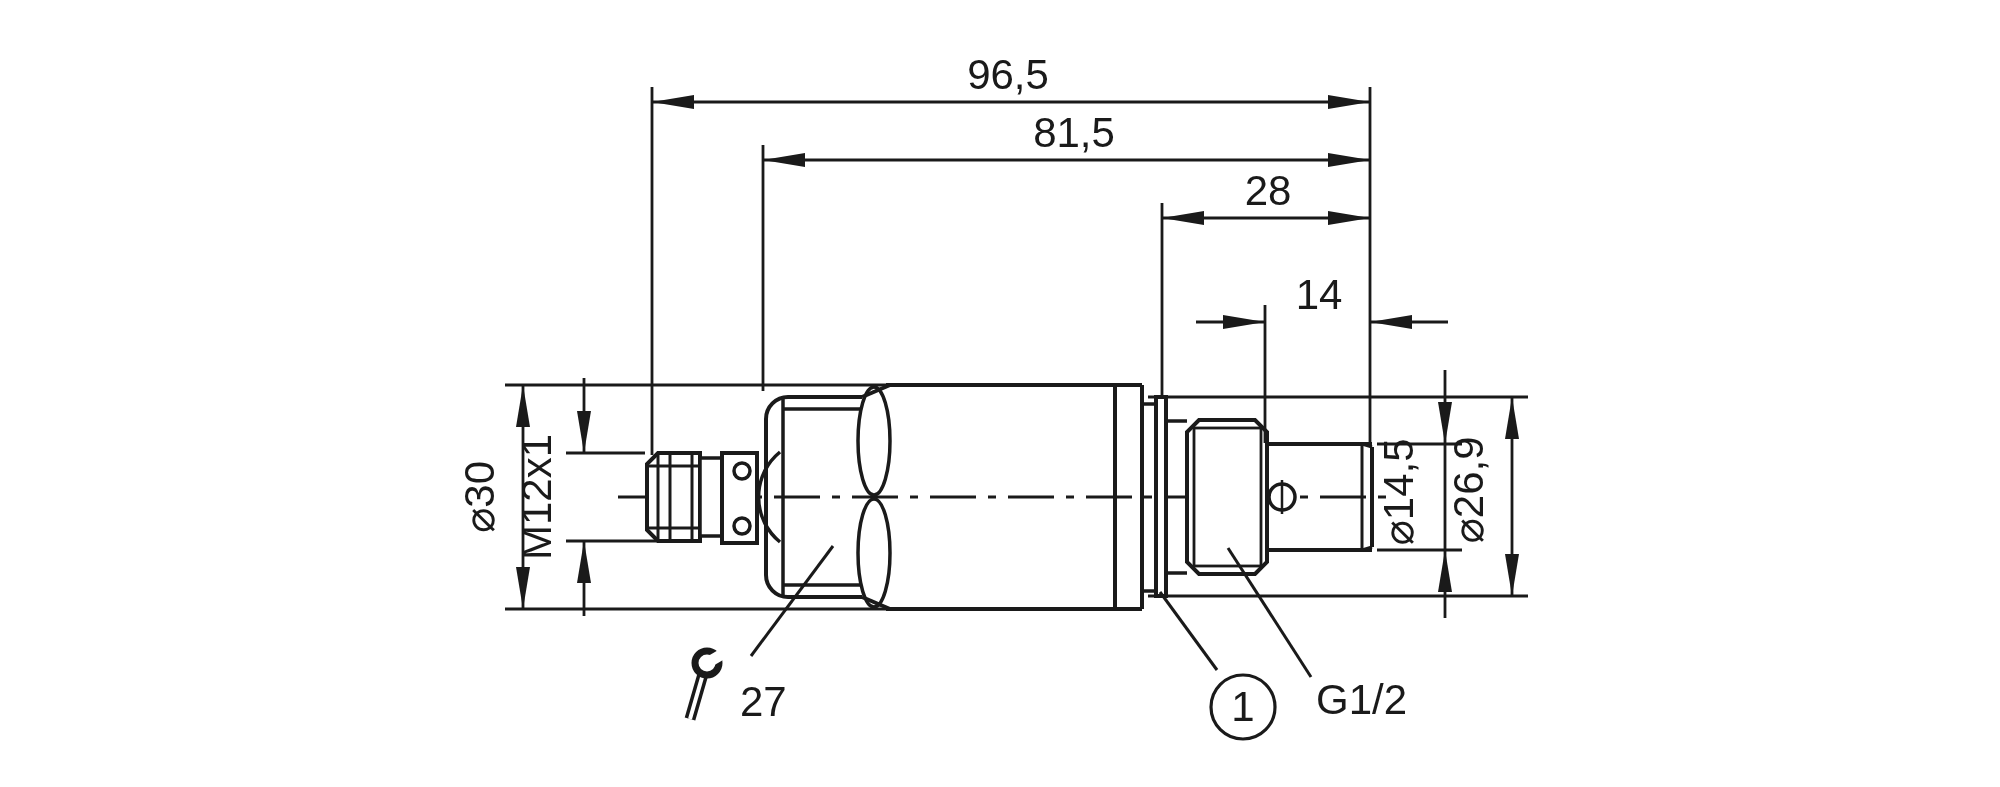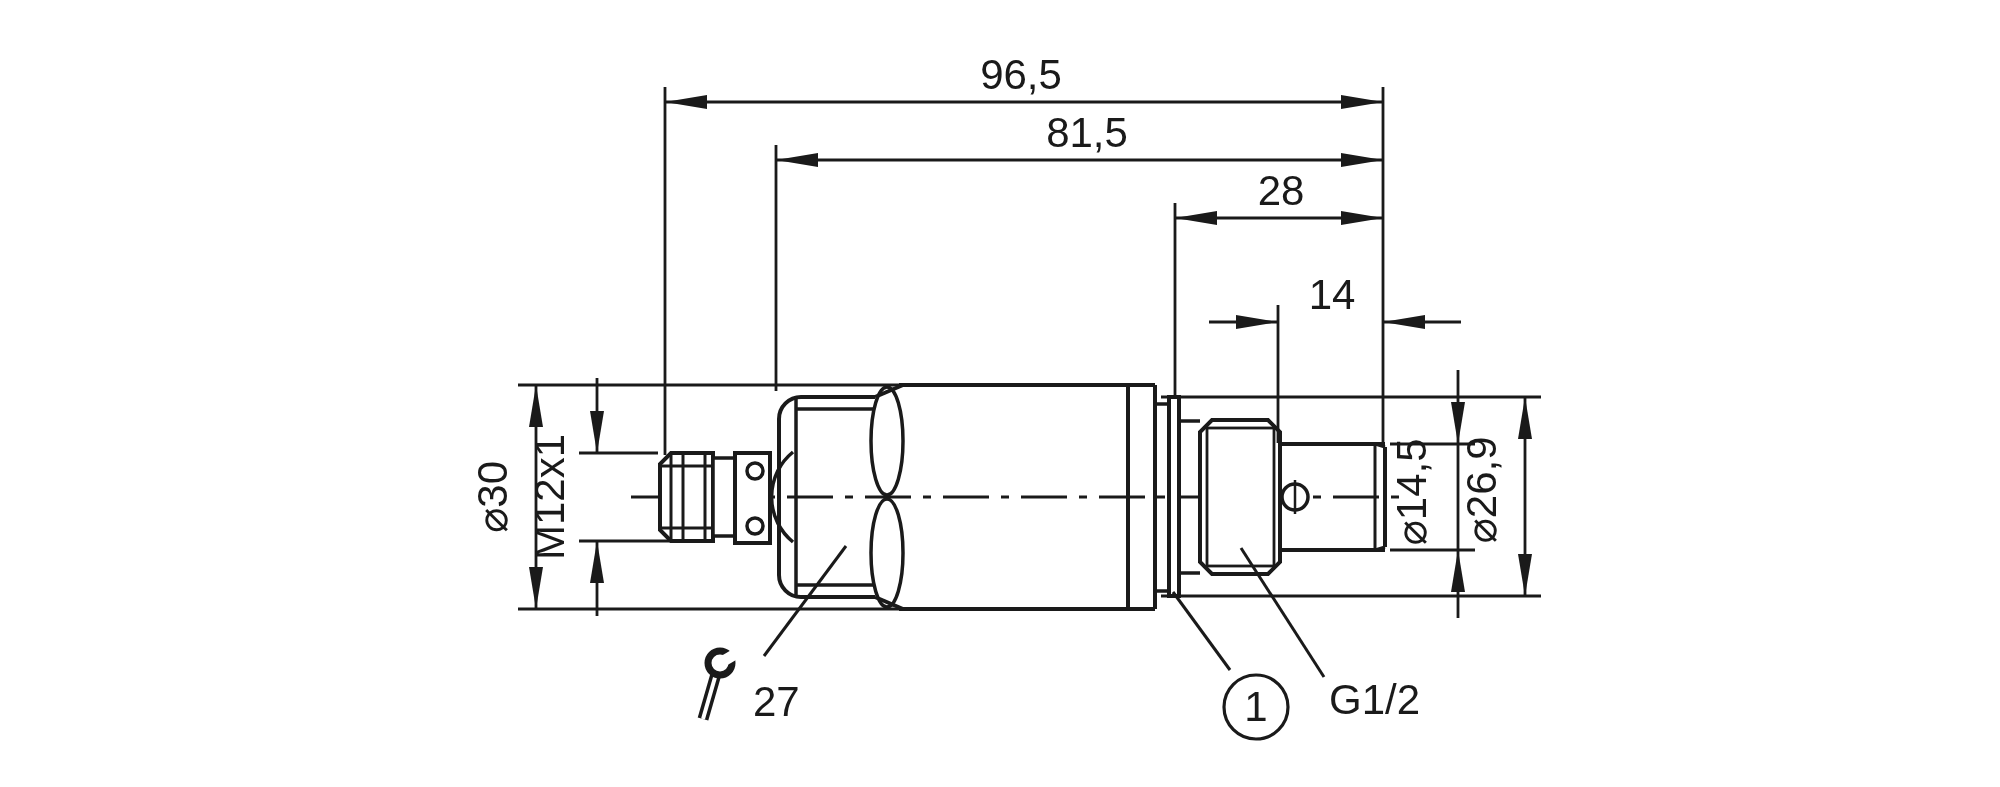--- a/index.html
+++ b/index.html
@@ -1,17 +1,17 @@
 <!DOCTYPE html>
 <html style="--line: #1a1a1a; --bg: #ffffff;"><head>
 <meta charset="utf-8">
 <style>
   :root { --line: #1a1a1a; }
   html,body { margin:0; padding:0; background:#ffffff; }
-  .stage { width:1724px; height:787px; background:var(--bg,#ffffff); position:relative; overflow:hidden;margin-left:13px; }
+  .stage { width:1724px; height:787px; background:var(--bg,#ffffff); position:relative; overflow:hidden; }
   svg { display:block; }
   .ln   { stroke:var(--line,#1a1a1a); fill:none; }
   .fw   { fill:#ffffff; }
   .thick{ stroke-width:4; }
   .med  { stroke-width:3.5; }
   .thin { stroke-width:3; }
   .dim  { stroke-width:2.8; }
   .erase{ stroke:#ffffff; fill:none; }
   .arrowhead { fill:var(--line,#1a1a1a); }
   text { font-family:"Liberation Sans","DejaVu Sans",sans-serif; font-size:42px; fill:var(--line,#1a1a1a); }

